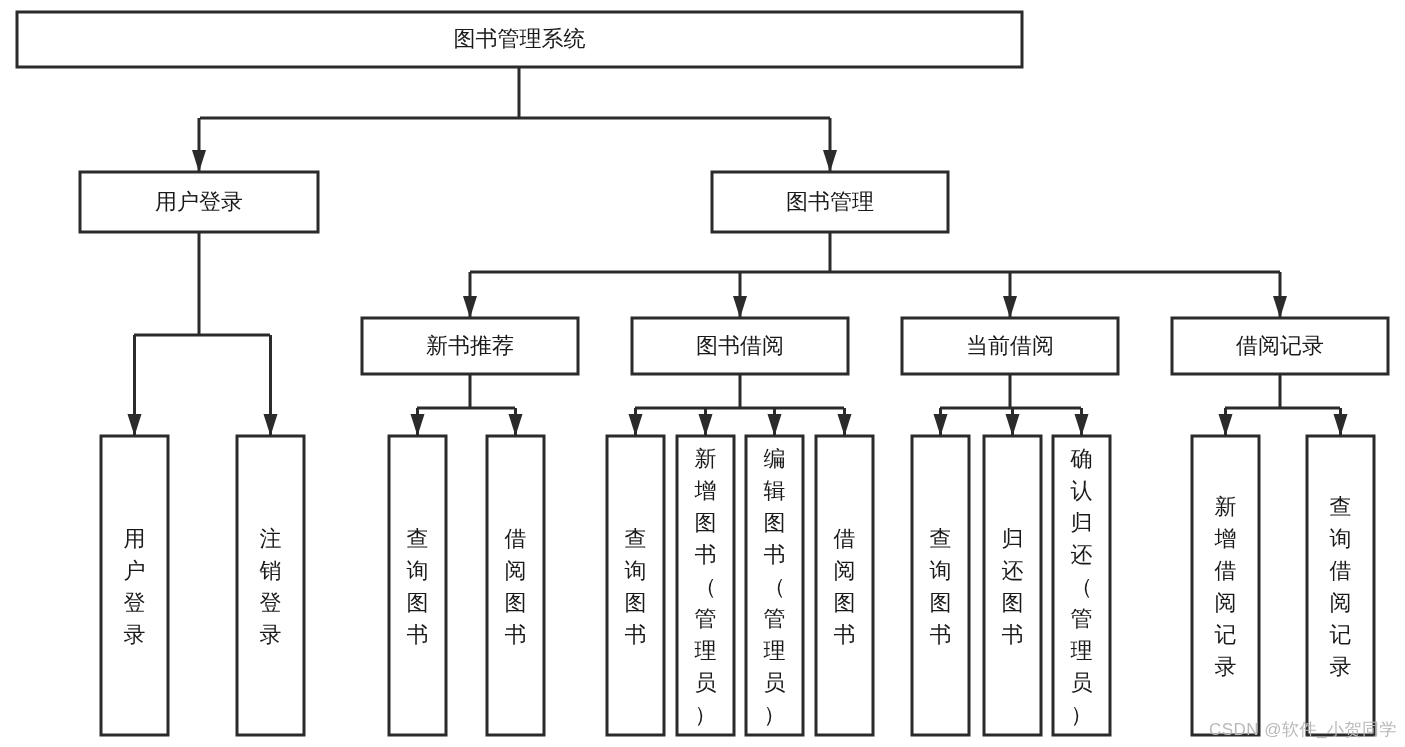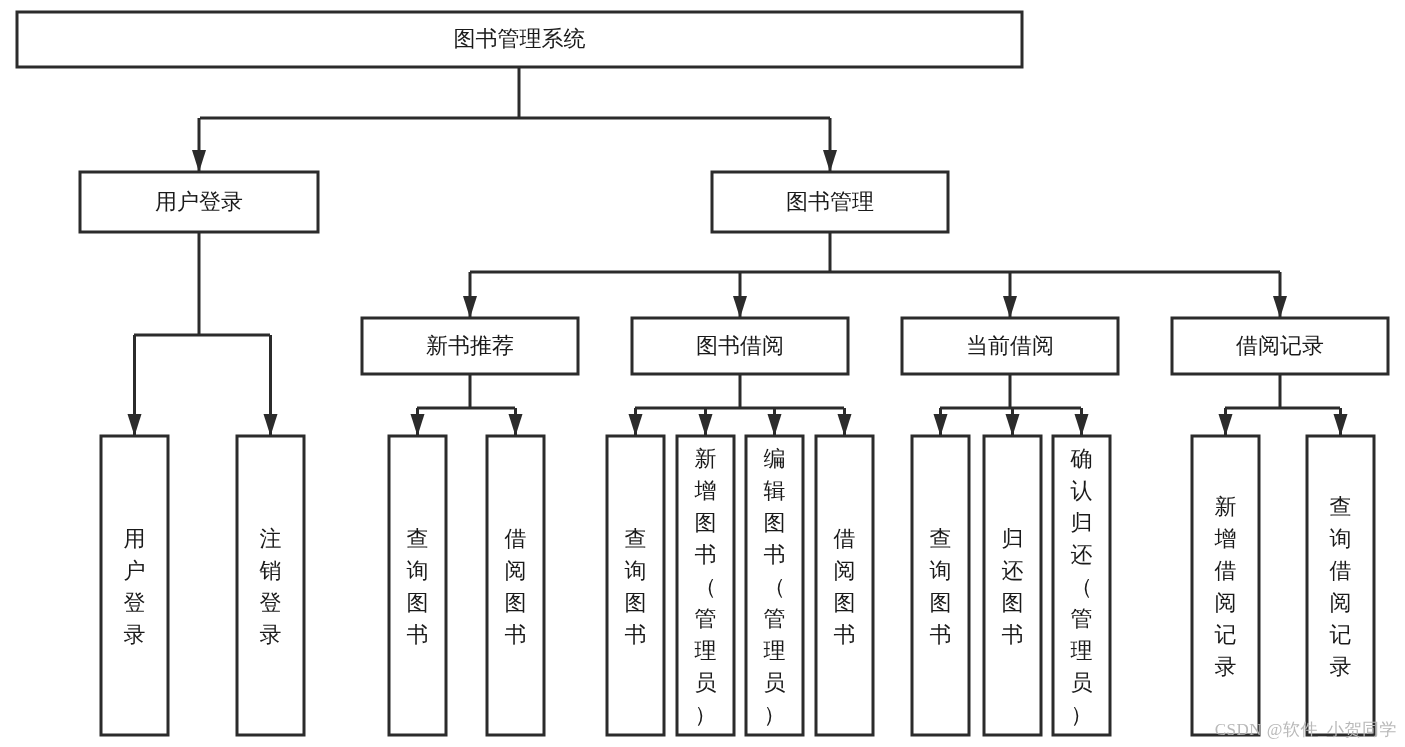--- a/index.html
+++ b/index.html
@@ -55,21 +55,21 @@
   .node-label-v {
     font-family: "Liberation Sans", "DejaVu Sans", sans-serif;
     font-size: 22px;
     fill: #1a1a1a;
     text-anchor: middle;
   }
   .watermark {
     position: absolute;
     right: 8px;
     bottom: 6px;
-    font-family: Liberation Serif, serif;
+    font-family: Liberation Sans, sans-serif;
     font-size: 17px;
     color: #b9b9b9;
     letter-spacing: 0.5px;
     white-space: nowrap;
     user-select: none;
   }
 </style>
 </head>
 <body>
 

